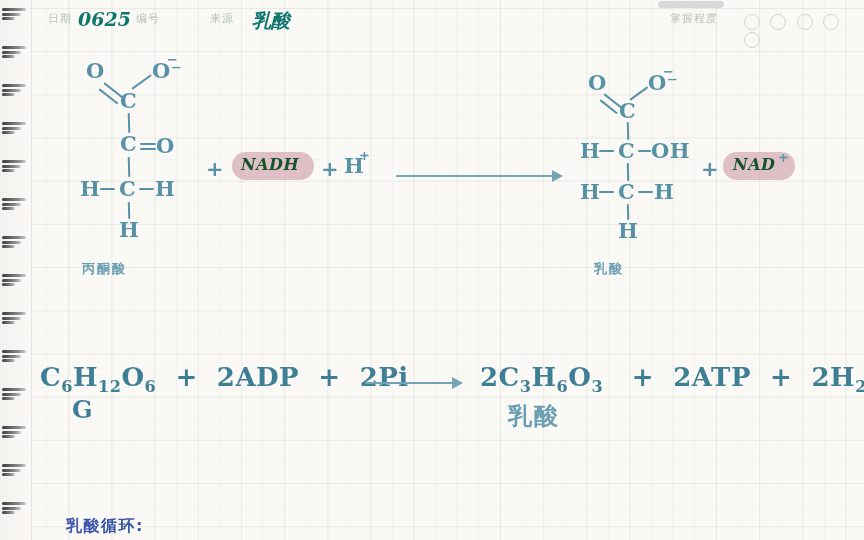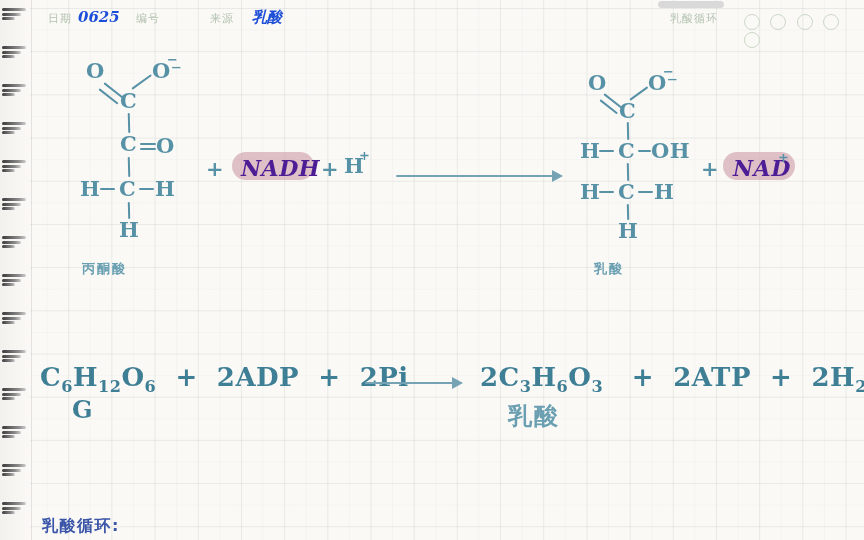--- a/index.html
+++ b/index.html
@@ -48,21 +48,21 @@
   #headerband{
     position:absolute;left:30px;top:8px;width:834px;height:26px;
   }
   .hlabel{
     position:absolute;top:3px;
     font-size:11px;color:#b4c2b0;letter-spacing:1px;
     font-family:"DejaVu Sans", sans-serif;
   }
   .hhand{
     position:absolute;top:0px;
-    font-size:15px;color:#1d4ed8;
+    font-size:19px;color:#0f766e;
     font-family:"DejaVu Serif", serif;
     font-style:italic;font-weight:bold;
   }
   #circles{position:absolute;top:4px;left:714px;}
   .circ{
     display:inline-block;width:14px;height:14px;border-radius:50%;
     border:1.4px solid #cdd8c8;margin-right:6px;vertical-align:middle;
   }
   #notch{
     position:absolute;left:658px;top:1px;width:66px;height:7px;
@@ -90,23 +90,23 @@
   }
 
   
   .pill{
     position:absolute;
     background:#d4a9b3;
     opacity:0.72;
     border-radius:14px;
   }
   .pilltxt{
-    position:absolute;color:#4c1d95;
+    position:absolute;color:#14532d;
     font-family:"DejaVu Serif", serif;
-    font-size:22px;font-weight:700;font-style:italic;
+    font-size:16px;font-weight:700;font-style:italic;
     letter-spacing:0.5px;
   }
 
   
   .arrowline{
     position:absolute;height:2px;background:#76a3b4;border-radius:2px;
   }
   .arrowhead{
     position:absolute;width:0;height:0;
     border-top:6px solid transparent;
@@ -137,21 +137,21 @@
   
   .btmtxt{
     position:absolute;color:#4a4555;
     font-family:"DejaVu Sans", sans-serif;
     font-size:15px;letter-spacing:1.5px;font-weight:600;
     white-space:pre;
   }
   .purp{
     position:absolute;color:#3a55a8;
     font-family:"DejaVu Sans", sans-serif;
-    font-size:16px;font-weight:700;letter-spacing:1.5px;
+    font-size:16px;font-weight:700;letter-spacing:1.5px;margin-left:24px;
   }
   #vrule{
     position:absolute;left:31px;top:0;width:1px;height:540px;
     background:rgba(190,180,185,0.35);
   }
 </style>
 </head>
 <body>
 
 <div id="page">
@@ -234,21 +234,21 @@
 
   <div id="notch"></div>
 
   <div id="headerband">
     <span class="hlabel" style="left:18px">日期</span>
     <span class="hhand" style="left:48px">0625</span>
     <span class="hlabel" style="left:106px">编号</span>
     <span class="hhand" style="left:140px"></span>
     <span class="hlabel" style="left:180px">来源</span>
     <span class="hhand" style="left:222px">乳酸</span>
-    <span class="hlabel" style="left:640px">乳酸循环</span>
+    <span class="hlabel" style="left:640px">掌握程度</span>
     <span id="circles">
       <span class="circ"></span>
       <span class="circ"></span>
       <span class="circ"></span>
       <span class="circ"></span>
       <span class="circ"></span>
     </span>
   </div>
 
   <div>

